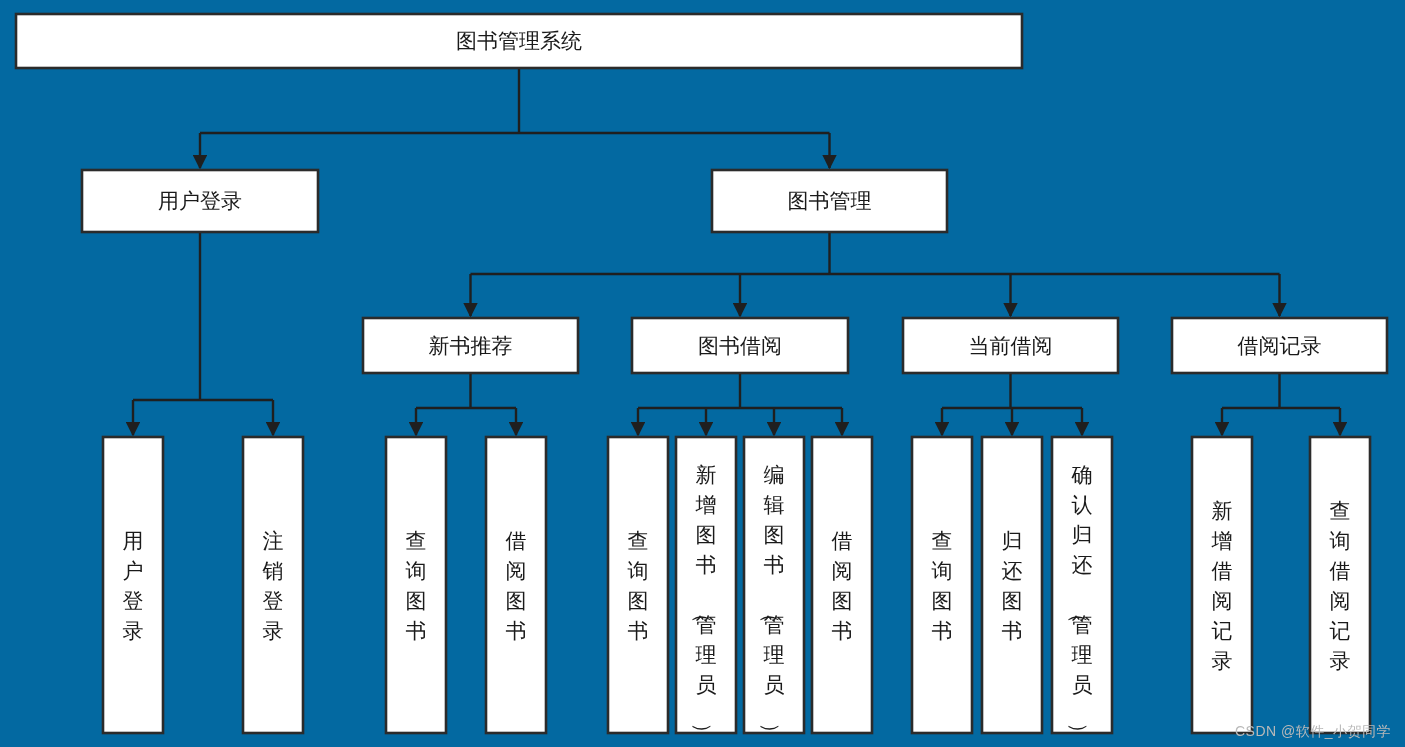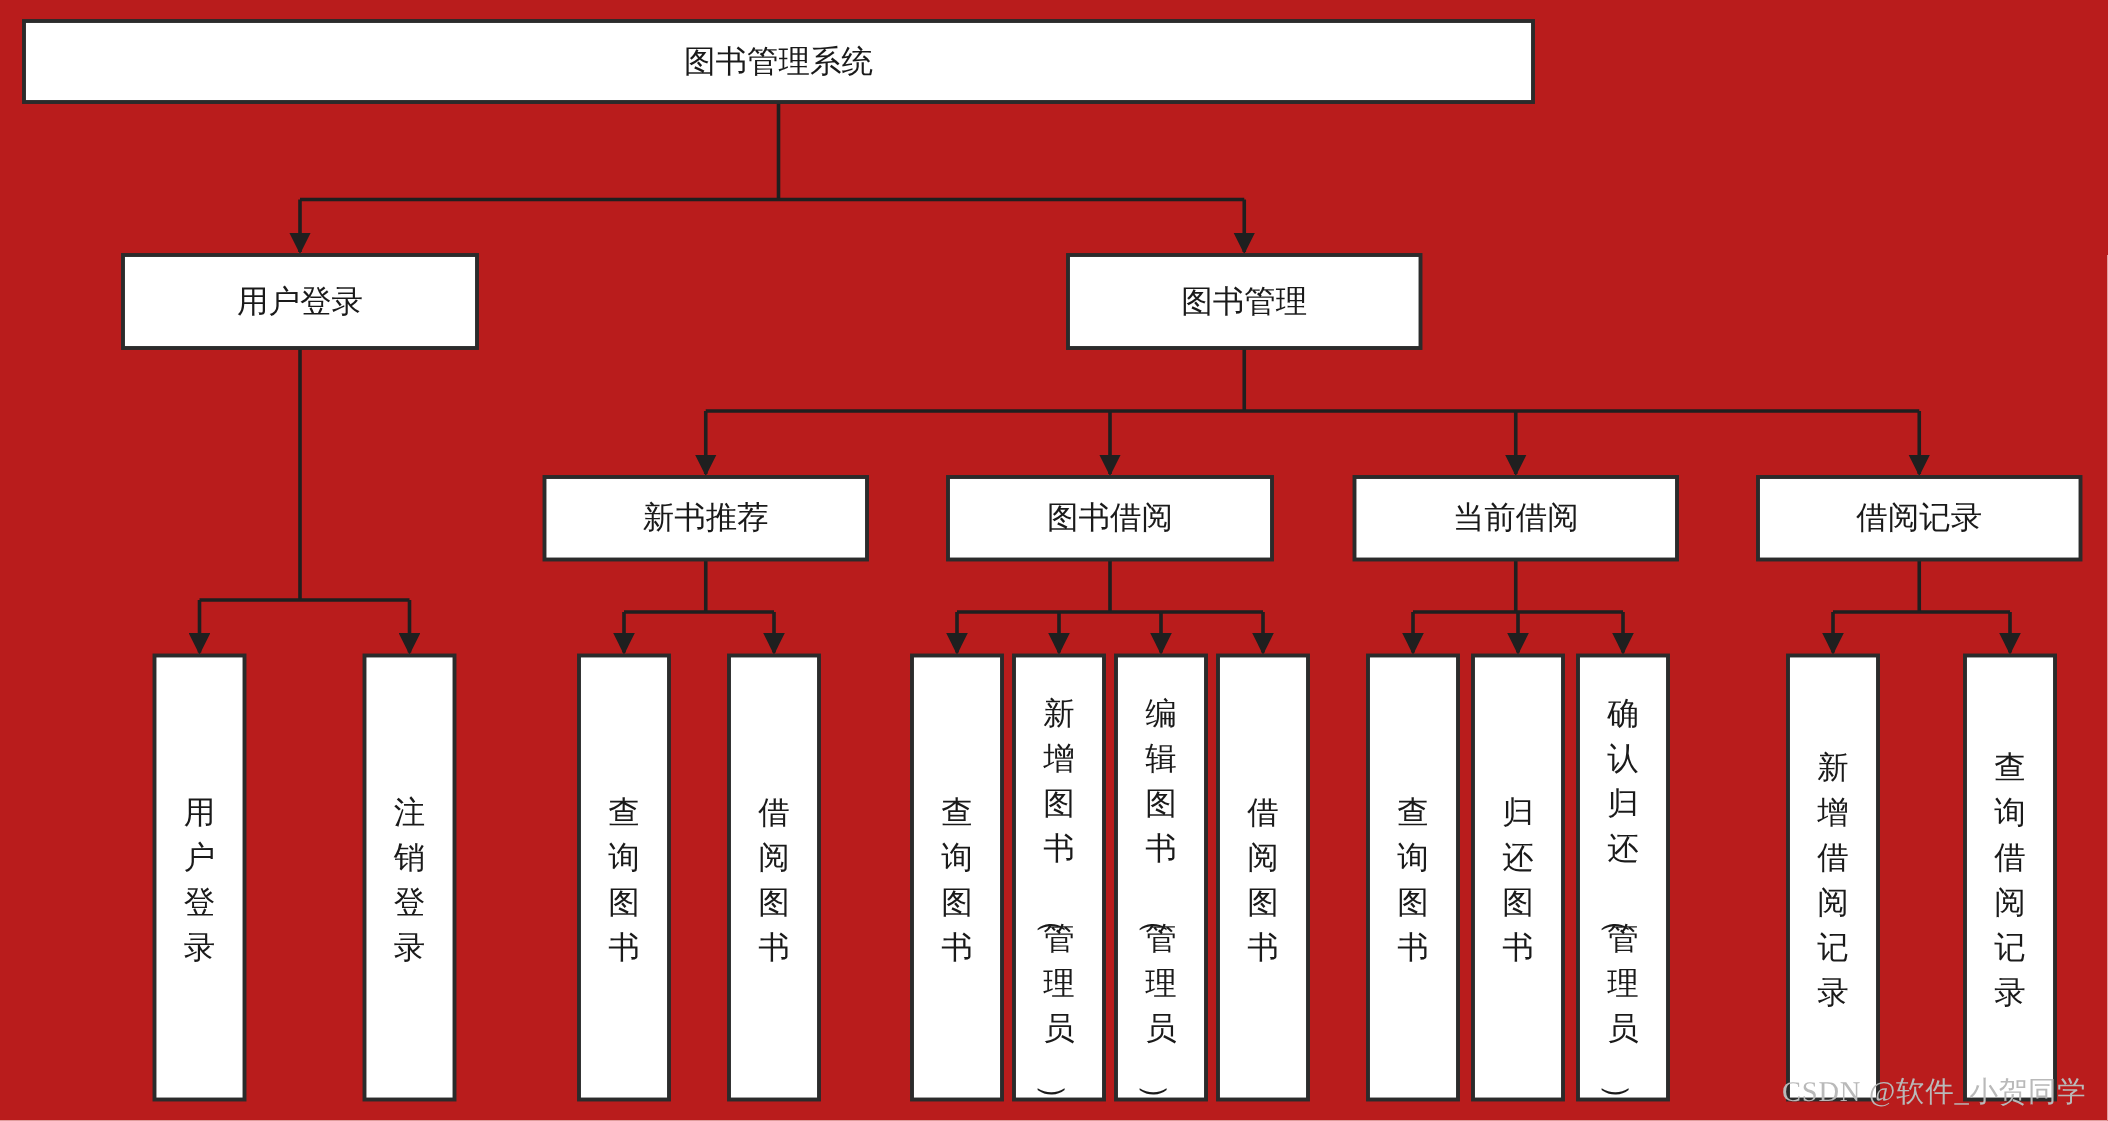--- a/index.html
+++ b/index.html
@@ -7,21 +7,21 @@
     padding: 0;
     background: #ffffff;
   }
   body {
     font-family: "DejaVu Sans", "Liberation Sans", sans-serif;
   }
   #stage {
     position: relative;
     width: 1405px;
     height: 747px;
-    background: #b91c1c;
+    background: #0369a1;
     overflow: hidden;
   }
   svg#diagram {
     position: absolute;
     left: 0;
     top: 0;
     width: 1405px;
     height: 747px;
   }
   .node-box {
@@ -54,22 +54,22 @@
   .leaf-label {
     font-family: "DejaVu Sans", "Liberation Sans", sans-serif;
     font-size: 21px;
     fill: #1a1a1a;
     text-anchor: middle;
   }
   .watermark {
     position: absolute;
     right: 14px;
     bottom: 6px;
-    font-family: Liberation Serif, serif;
-    font-size: 19px;
+    font-family: Liberation Sans, sans-serif;
+    font-size: 14px;
     color: #b9b9b9;
     white-space: nowrap;
     letter-spacing: 0.5px;
     pointer-events: none;
   }
 </style>
 </head>
 <body>
 
 <div id="stage">

